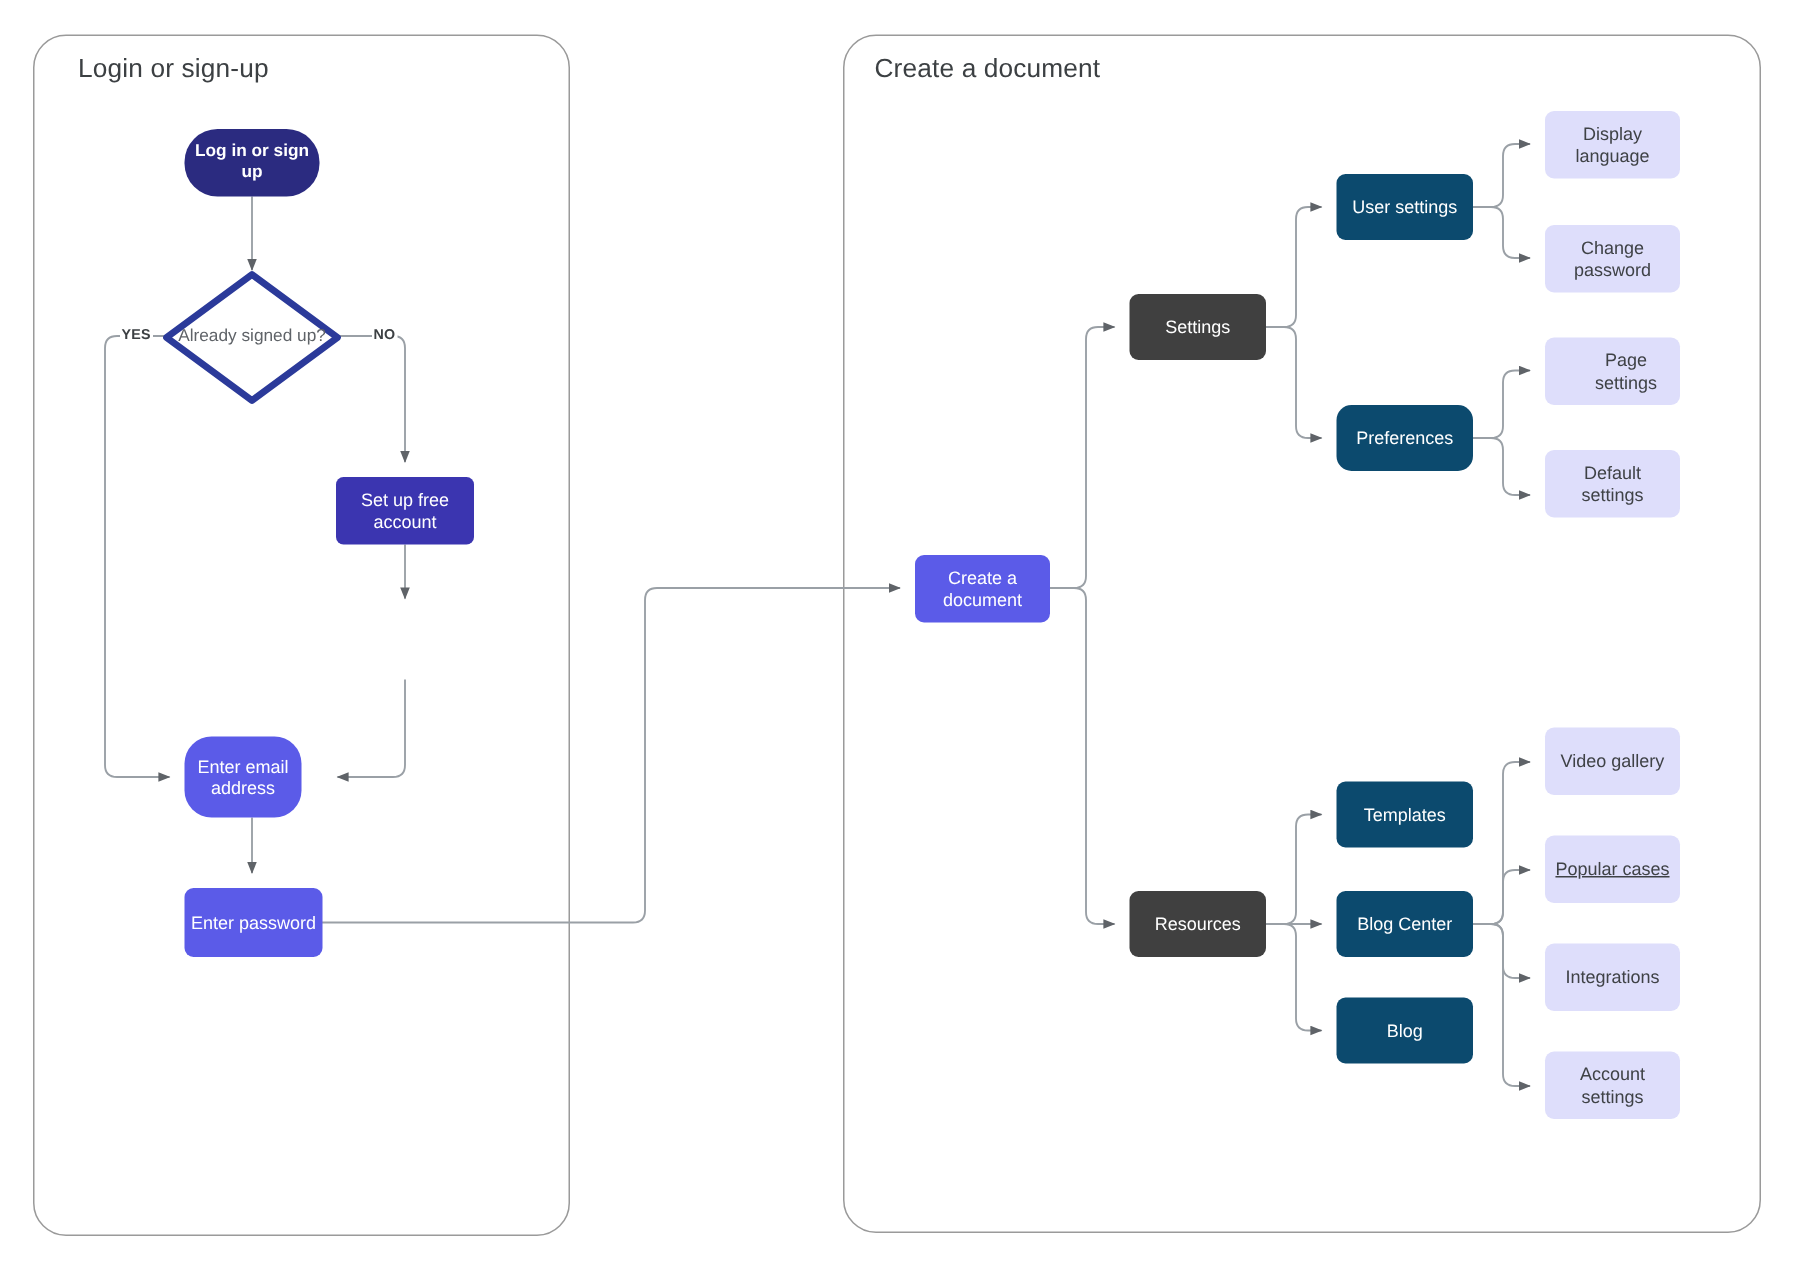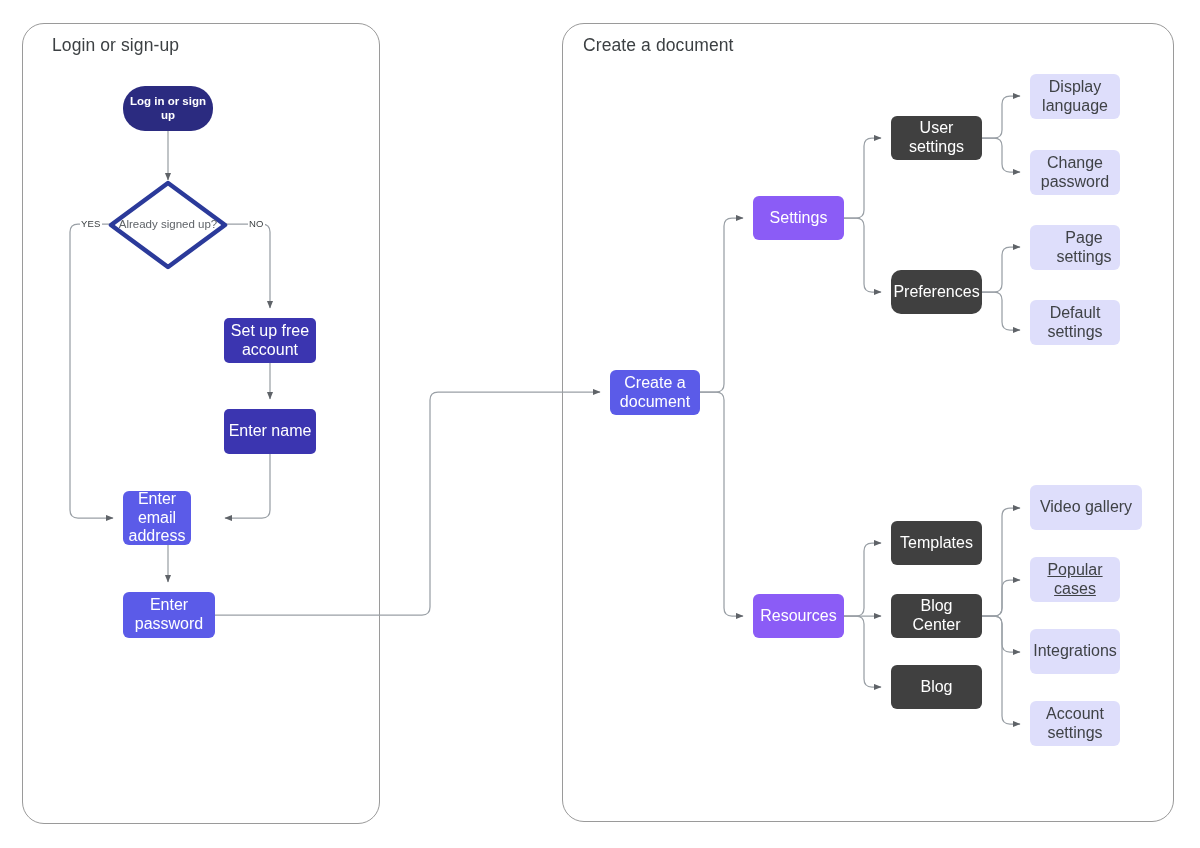--- a/index.html
+++ b/index.html
@@ -13,39 +13,39 @@
   .container-frame{
     position:absolute;border:1.3px solid #9a9a9a;border-radius:22px;background:#ffffff;
   }
   .container-title{
     position:absolute;font-size:17.5px;color:#3c4043;letter-spacing:.1px;white-space:nowrap;
   }
   svg.edges{position:absolute;left:0;top:0;width:1200px;height:848px;pointer-events:none;}
   .node{
     position:absolute;display:flex;align-items:center;justify-content:center;
     text-align:center;line-height:1.18;box-sizing:border-box;
-    font-size:16px;color:#ffffff;padding:2px 4px;
+    font-size:12px;color:#ffffff;padding:2px 4px;
   }
   .n-pill{border-radius:22px;background:#2b2b80;font-weight:700;font-size:11.5px;}
   .n-dark{border-radius:5px;background:#3b35b0;}
   .n-mid{border-radius:6px;background:#5b5be8;}
-  .n-l2{border-radius:6px;background:#8b5cf6;}
-  .n-l3{border-radius:6px;background:#404040;}
+  .n-l2{border-radius:6px;background:#404040;}
+  .n-l3{border-radius:6px;background:#0c4a6e;}
   .n-leaf{border-radius:6px;background:#dedefb;color:#3f4246;}
   .n-diamond{
     position:absolute;display:flex;align-items:center;justify-content:center;
   }
   .diamond-shape{
     position:absolute;left:0;top:0;width:100%;height:100%;
   }
   .diamond-label{
     position:relative;z-index:2;text-align:center;font-size:11.5px;color:#5f6368;line-height:1.2;
   }
   .edge-label{
-    position:absolute;font-size:9.5px;font-weight:400;color:#3c4043;
+    position:absolute;font-size:9.5px;font-weight:700;color:#3c4043;
     background:#ffffff;padding:0 1px;letter-spacing:.2px;
   }
 </style>
 </head>
 <body>
 
 <div id="stage">
 
   <div class="container-frame" style="left:22px;top:23px;width:356px;height:799px;"></div>
   <div class="container-title" style="left:52px;top:35px;">Login or sign-up</div>
@@ -105,23 +105,22 @@
       <polygon points="60,3 117,45 60,87 3,45" fill="#ffffff" stroke="#2b3a9a" stroke-width="4.5" stroke-linejoin="round"></polygon>
     </svg>
     <div class="diamond-label">Already signed up?</div>
   </div>
 
   <div class="edge-label" style="left:80px;top:218px;">YES</div>
   <div class="edge-label" style="left:248px;top:218px;">NO</div>
 
   <div class="node n-dark" style="left:224px;top:318px;width:92px;height:45px;">Set up free account</div>
 
-  <div class="node n-dark" style="left:224px;top:409px;width:92px;height:45px;">Enter name</div>
 
-  <div class="node n-mid" style="left:123px;top:491px;width:68px;height:54px;">Enter email address</div>
+  <div class="node n-mid" style="left:123px;top:491px;width:78px;height:54px;border-radius:18px;">Enter email address</div>
 
   <div class="node n-mid" style="left:123px;top:592px;width:92px;height:46px;">Enter password</div>
 
   <div class="node n-mid" style="left:610px;top:370px;width:90px;height:45px;">Create a document</div>
 
   <div class="node n-l2" style="left:753px;top:196px;width:91px;height:44px;">Settings</div>
 
   <div class="node n-l2" style="left:753px;top:594px;width:91px;height:44px;">Resources</div>
 
   <div class="node n-l3" style="left:891px;top:116px;width:91px;height:44px;">User settings</div>
@@ -135,21 +134,21 @@
   <div class="node n-leaf" style="left:1030px;top:225px;width:90px;height:45px;padding-left:22px;">Page settings</div>
 
   <div class="node n-leaf" style="left:1030px;top:300px;width:90px;height:45px;">Default settings</div>
 
   <div class="node n-l3" style="left:891px;top:521px;width:91px;height:44px;">Templates</div>
 
   <div class="node n-l3" style="left:891px;top:594px;width:91px;height:44px;">Blog Center</div>
 
   <div class="node n-l3" style="left:891px;top:665px;width:91px;height:44px;">Blog</div>
 
-  <div class="node n-leaf" style="left:1030px;top:485px;width:112px;height:45px;">Video gallery</div>
+  <div class="node n-leaf" style="left:1030px;top:485px;width:90px;height:45px;">Video gallery</div>
 
   <div class="node n-leaf" style="left:1030px;top:557px;width:90px;height:45px;text-decoration:underline;">Popular cases</div>
 
   <div class="node n-leaf" style="left:1030px;top:629px;width:90px;height:45px;">Integrations</div>
 
   <div class="node n-leaf" style="left:1030px;top:701px;width:90px;height:45px;">Account settings</div>
 
 </div>
 
 </body></html>

